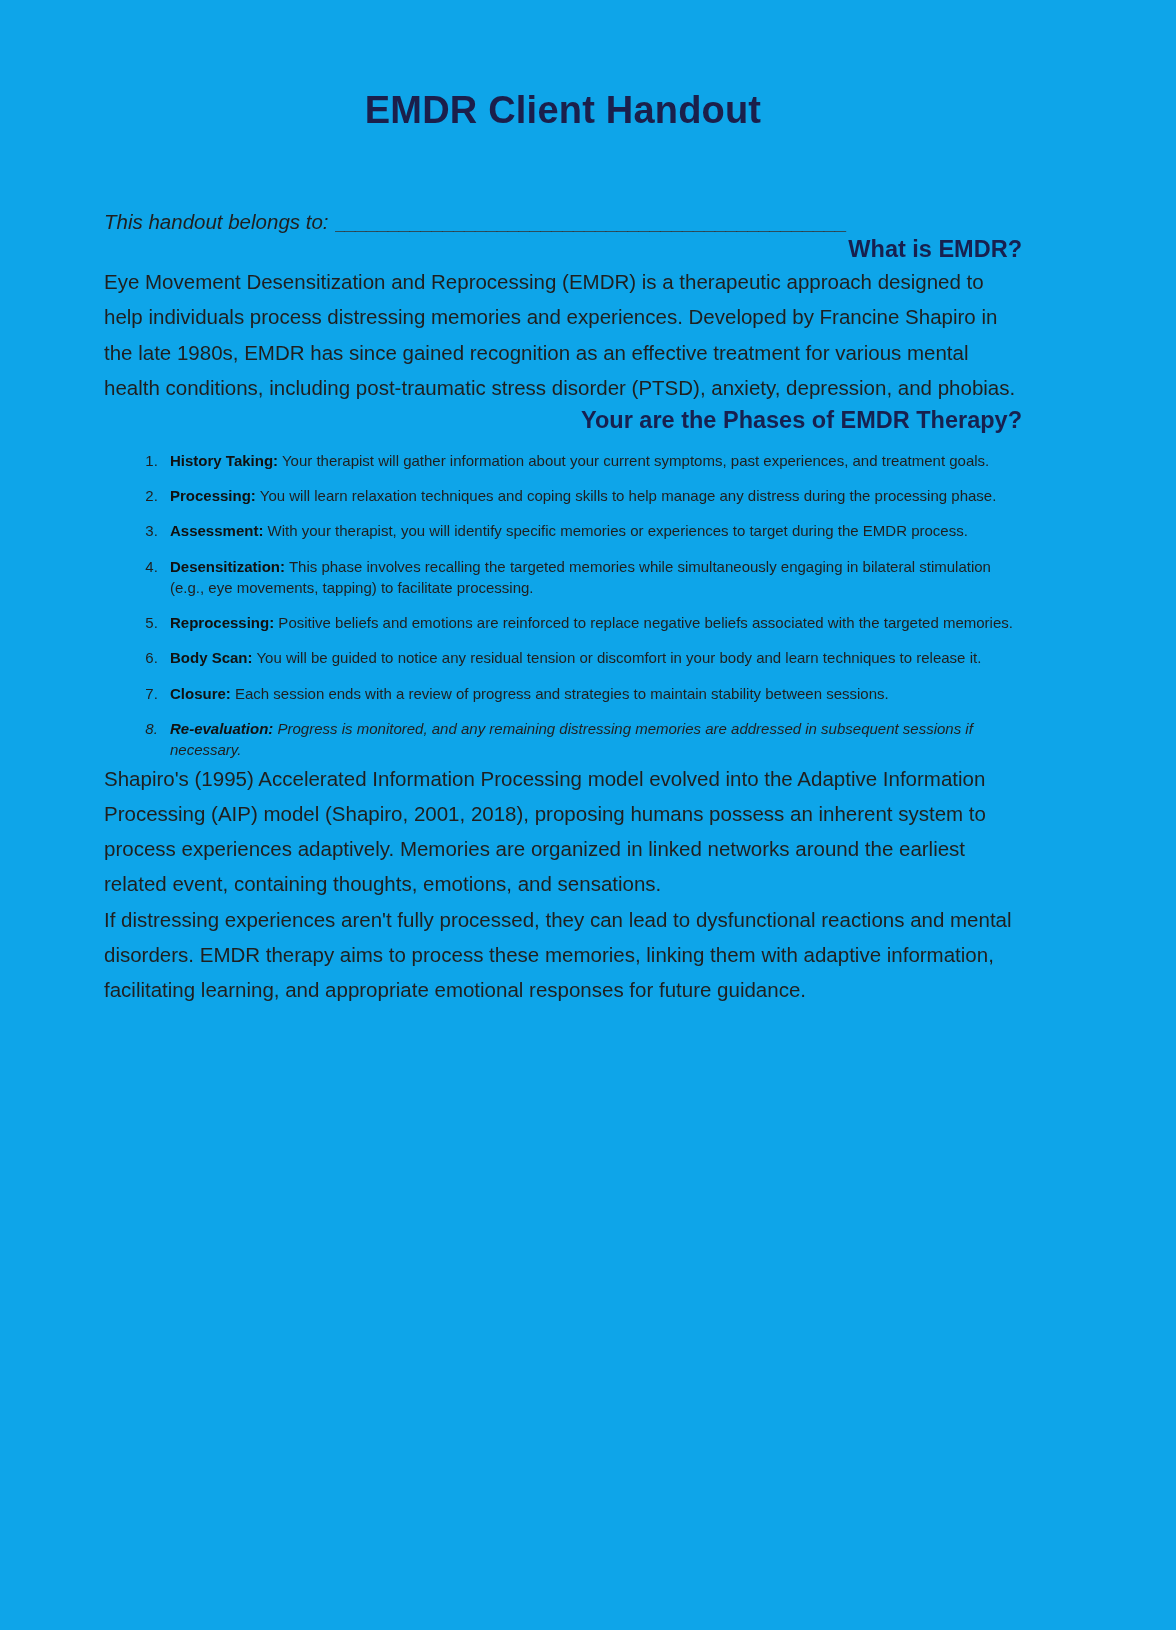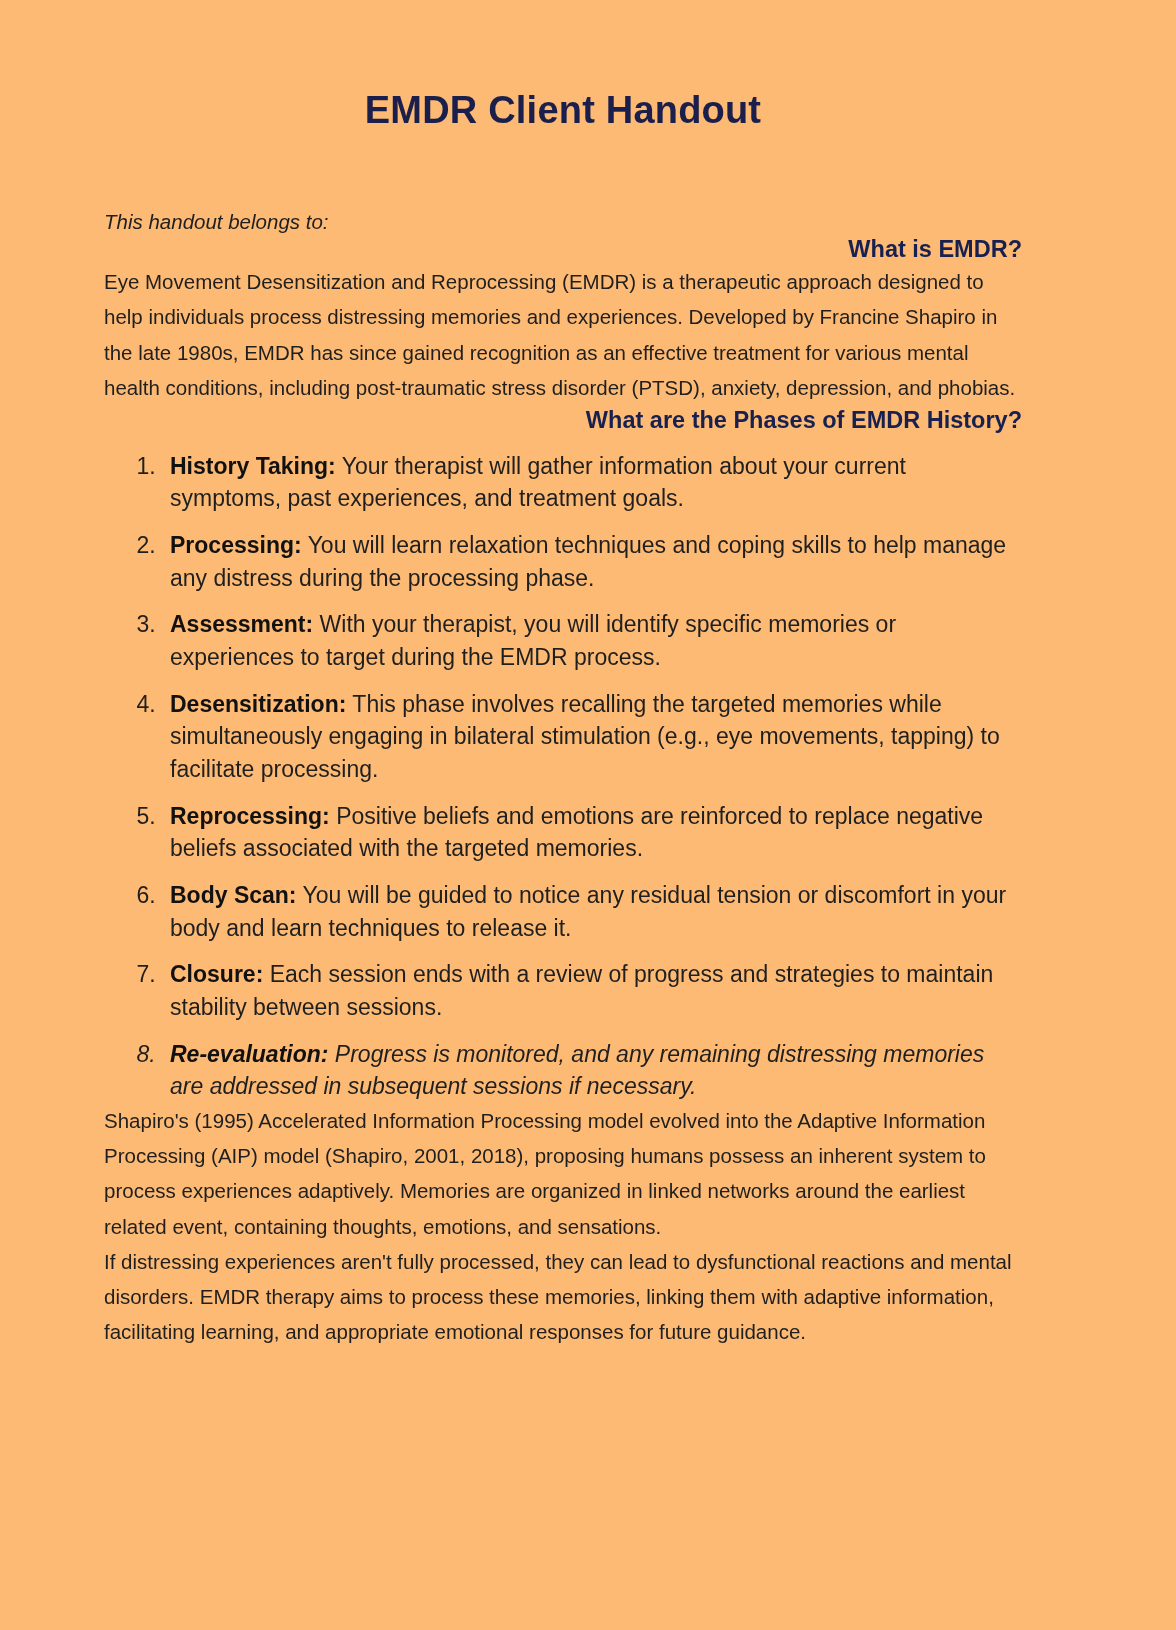--- a/index.html
+++ b/index.html
@@ -11,21 +11,21 @@
     width: 1176px;
     height: 1630px;
     font-family: "Liberation Sans", sans-serif;
     color: #1a1a1a;
     -webkit-font-smoothing: antialiased;
   }
   .page {
     position: relative;
     width: 1176px;
     height: 1630px;
-    background: #fdba74;
+    background: #0ea5e9;
     box-sizing: border-box;
     padding: 0;
     overflow: hidden;
   }
   .content {
     position: absolute;
     left: 104px;
     top: 0;
     width: 918px;
   }
@@ -82,21 +82,21 @@
     color: #1f1f1f;
   }
   .p-intro { margin-top: 22px; }
   .p-theory-1 { margin-top: 26px; }
   .p-theory-2 { margin-top: 26px; }
 
   ol.phase-list {
     margin: 14px 4px 0 0;
     padding: 0 0 0 58px;
     list-style: decimal;
-    font-size: 23px;
+    font-size: 15px;
   }
   ol.phase-list > li {
     margin: 0 0 14px 0;
     padding-left: 8px;
     line-height: 1.42;
     color: #1f1f1f;
   }
   ol.phase-list > li:last-child {
     margin-bottom: 0;
     font-style: italic;
@@ -109,27 +109,28 @@
 </head>
 <body>
 
 <div class="page">
   <div class="content">
 
     <h1 class="doc-title">EMDR Client Handout</h1>
 
     <div class="belongs-row">
       <span class="belongs-label">This handout belongs to:</span>
+      <span class="belongs-line">_______________________________________________</span>
     </div>
 
     <h2 class="section-heading h-what-is-emdr">What is EMDR?</h2>
 
     <p class="body-para p-intro">Eye Movement Desensitization and Reprocessing (EMDR) is a therapeutic approach designed to help individuals process distressing memories and experiences. Developed by Francine Shapiro in the late 1980s, EMDR has since gained recognition as an effective treatment for various mental health conditions, including post-traumatic stress disorder (PTSD), anxiety, depression, and phobias.</p>
 
-    <h2 class="section-heading h-phases">What are the Phases of EMDR History?</h2>
+    <h2 class="section-heading h-phases">Your are the Phases of EMDR Therapy?</h2>
 
     <ol class="phase-list">
       <li>
         <span class="term">History Taking:</span><span> Your therapist will gather information about your current symptoms, past experiences, and treatment goals.</span>
       </li>
       <li>
         <span class="term">Processing:</span><span> You will learn relaxation techniques and coping skills to help manage any distress during the processing phase.</span>
       </li>
       <li>
         <span class="term">Assessment:</span><span> With your therapist, you will identify specific memories or experiences to target during the EMDR process.</span>

